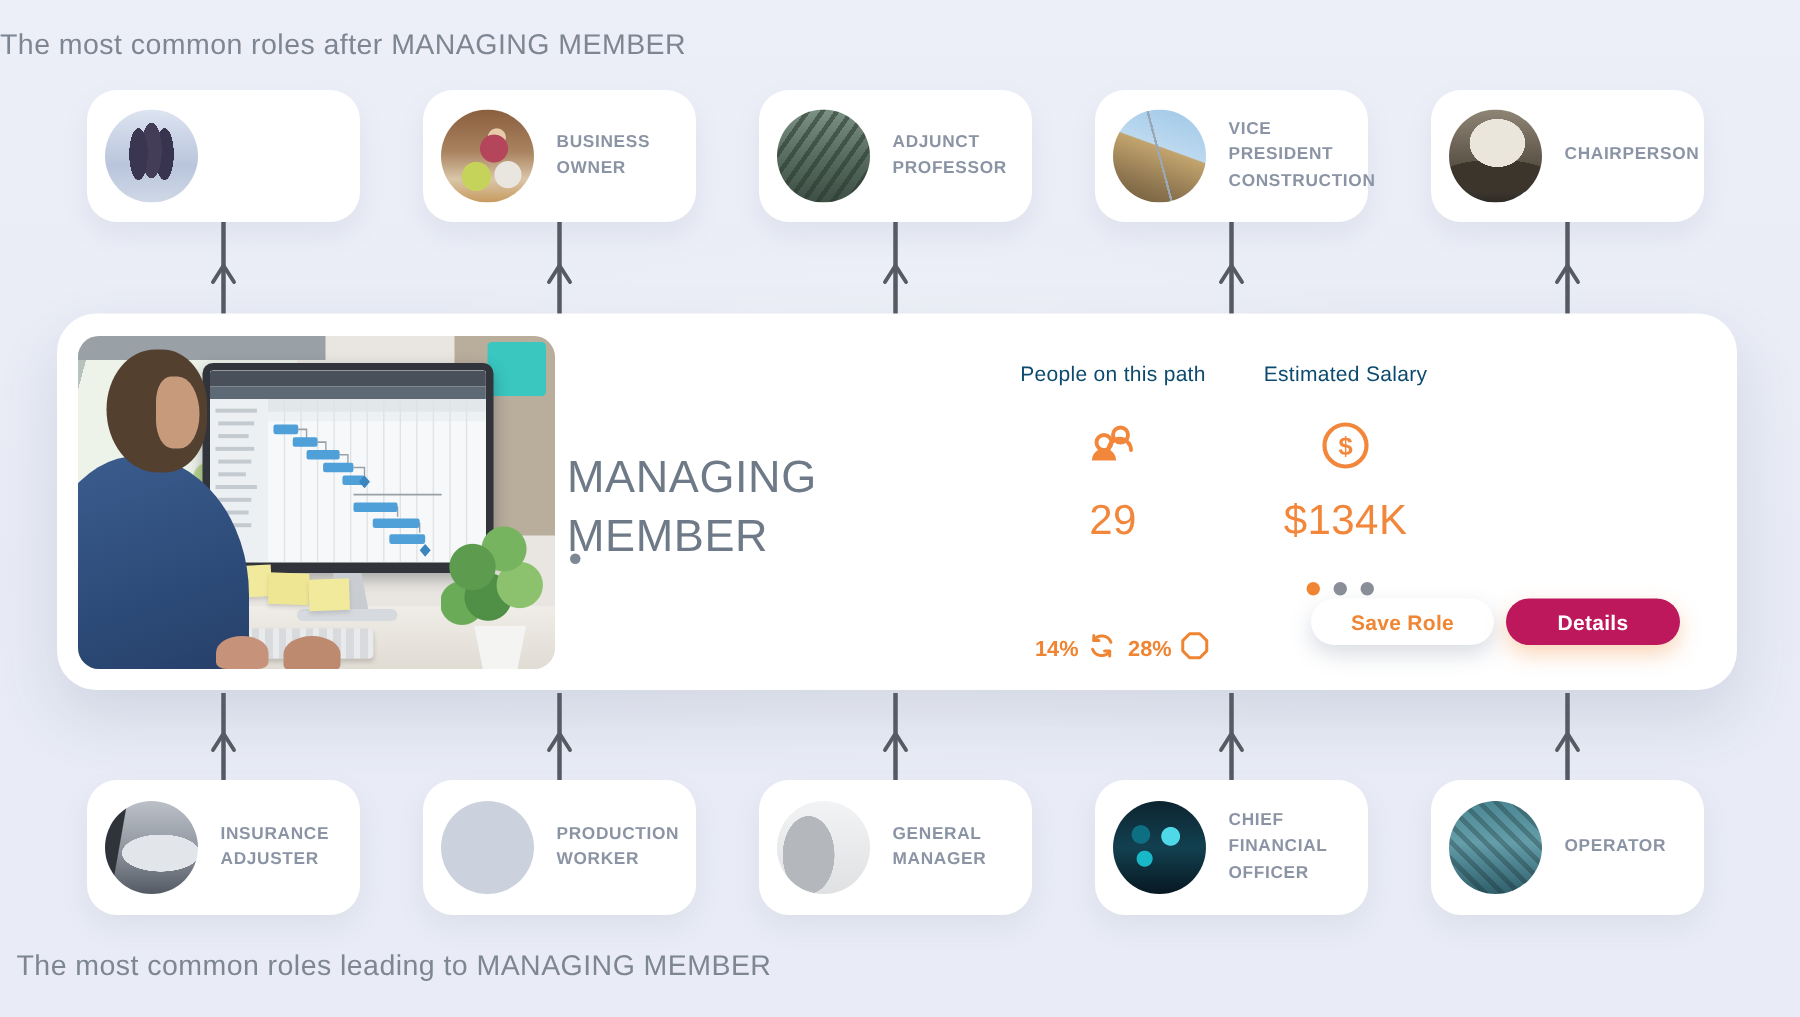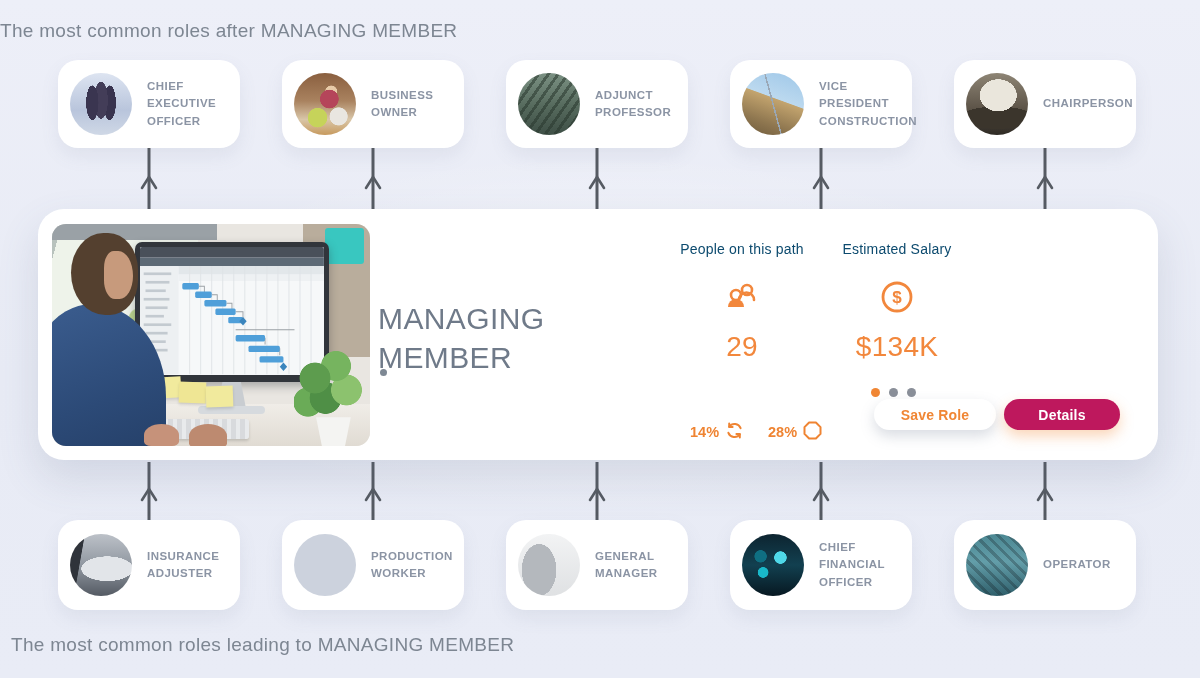--- a/index.html
+++ b/index.html
@@ -110,42 +110,41 @@
   .stat-col .stat-value{margin-top:16px; font-size:28px; color:#f2873c; letter-spacing:.3px;}
   .stat-1{left:629px; width:150px;}
   .stat-2{left:784px; width:150px;}
   .stat-3{left:923px; width:170px;}
 
   .dots{position:absolute; left:833px; top:179px; display:flex; gap:9px;}
   .dot{width:9px; height:9px; border-radius:50%;}
   .dot.active{background:#f08634;}
   .dot.inactive{background:#8a8f99;}
 
-  .badges{position:absolute; left:652px; top:212px; display:flex; gap:24px; align-items:center;}
+  .badges{position:absolute; left:652px; top:212px; display:flex; gap:8px; align-items:center;}
   .badge{display:flex; align-items:center; gap:6px; font-size:14.5px; color:#ef8432; font-weight:600;}
 
   .btn{position:absolute; top:190px; height:31px; border-radius:16px; border:none;
     font-family:"Liberation Sans",sans-serif; font-size:14px; font-weight:600;
     display:flex; align-items:center; justify-content:center; cursor:pointer; letter-spacing:.2px;}
   .btn-save{left:836px; width:122px; background:#ffffff; color:#f08634;
     box-shadow:0 6px 14px rgba(120,130,150,0.28);}
   .btn-details{left:966px; width:116px; background:#be185d; color:#ffffff;
     box-shadow:0 6px 14px rgba(240,134,52,0.35);}
 </style>
 </head>
 <body>
 
 <div class="stage">
 
   <div class="page-title title-top">The most common roles after MANAGING MEMBER</div>
 
   <div class="row-top">
     <div class="role-card" style="left:58px">
       <div class="avatar" style="background: radial-gradient(ellipse 10% 28% at 36% 48%, #3a3550 99%, rgba(0,0,0,0)), radial-gradient(ellipse 11% 30% at 50% 44%, #433d58 99%, rgba(0,0,0,0)), radial-gradient(ellipse 10% 28% at 64% 48%, #38334e 99%, rgba(0,0,0,0)), radial-gradient(circle at 52% 56%, #ffd9c4 0 7%, rgba(0,0,0,0) 8%), linear-gradient(180deg, #dde4f1 0%, #b9c5dc 60%, #cfd8e6 100%)"></div>
-      <div class="role-label">Chief Executive Officer</div>
     </div>
     <div class="role-card" style="left:282px">
       <div class="avatar" style="background: radial-gradient(circle at 57% 42%, #b5455a 0 18%, rgba(0,0,0,0) 19%), radial-gradient(circle at 60% 30%, #e8cba8 0 10%, rgba(0,0,0,0) 11%), radial-gradient(circle at 38% 72%, #c6d35a 0 16%, rgba(0,0,0,0) 17%), radial-gradient(circle at 72% 70%, #e9e6e0 0 14%, rgba(0,0,0,0) 15%), linear-gradient(180deg, #8a5f3f 0%, #a9825f 45%, #d9c6a8 75%, #c79a5e 100%)"></div>
       <div class="role-label">Business Owner</div>
     </div>
     <div class="role-card" style="left:506px">
       <div class="avatar" style="background: repeating-linear-gradient(125deg, rgba(40,55,45,0.55) 0 3px, rgba(0,0,0,0) 3px 8px), linear-gradient(180deg, #7b9183 0%, #55695c 55%, #3e4f46 100%)"></div>
       <div class="role-label">Adjunct Professor</div>
     </div>
     <div class="role-card" style="left:730px">

